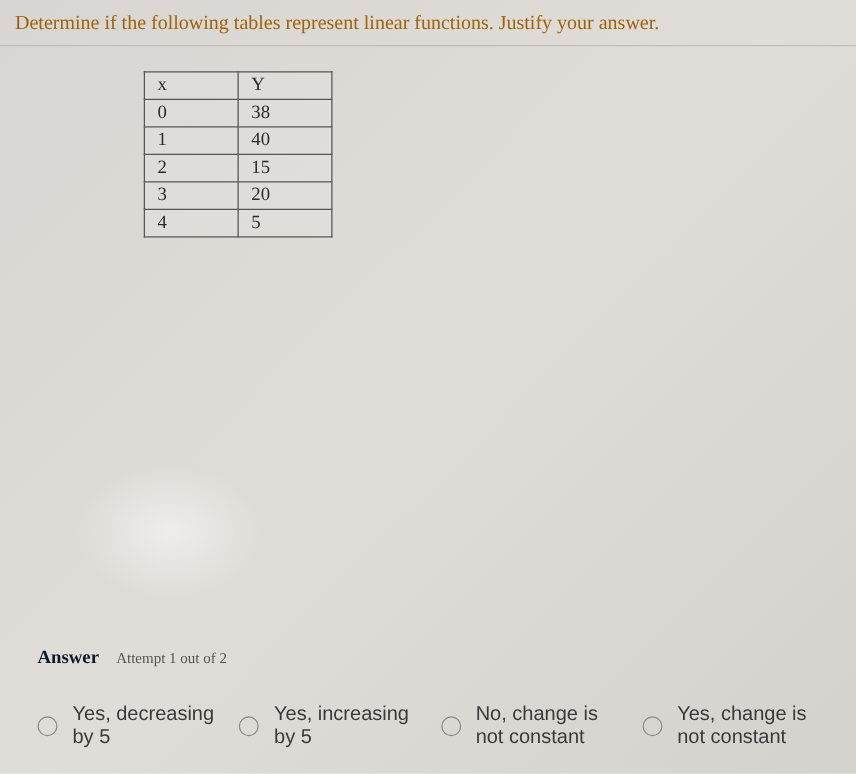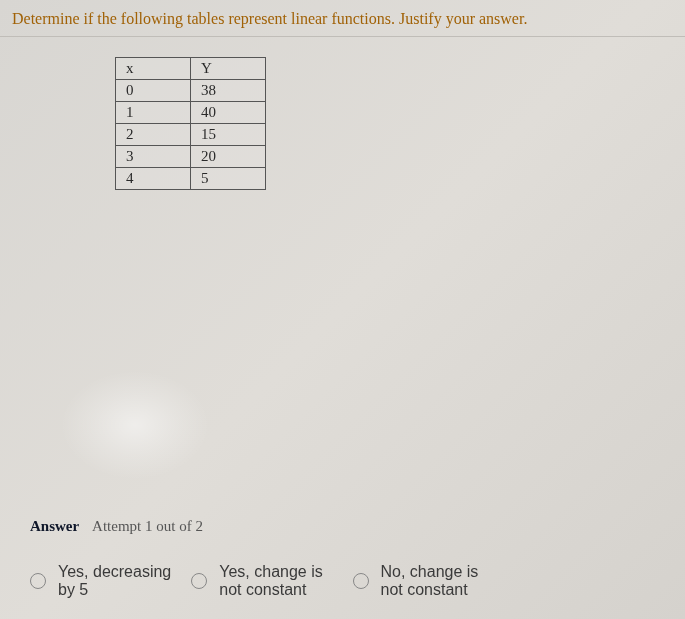--- a/index.html
+++ b/index.html
@@ -63,21 +63,21 @@
     .answer-header {
       margin-bottom: 28px;
       font-size: 15px;
     }
     .answer-label {
       font-weight: bold;
       color: #0f172a;
       margin-right: 10px;
     }
     .attempt-text {
-      font-size: 15px;
+      font-size: 12px;
       color: #555;
     }
     .options-grid {
       display: grid;
       grid-template-columns: 1fr 1fr 1fr 1fr;
       row-gap: 22px;
       column-gap: 20px;
     }
     .option {
       display: flex;
@@ -142,20 +142,24 @@
     <span class="answer-label">Answer</span>
     <span class="attempt-text">Attempt 1 out of 2</span>
   </div>
   <div class="options-grid">
     <div class="option">
       <span class="radio-circle"></span>
       <span class="option-label">Yes, decreasing by 5</span>
     </div>
     <div class="option">
       <span class="radio-circle"></span>
-      <span class="option-label">Yes, change is not constant</span>
+      <span class="option-label">Yes, increasing by 5</span>
     </div>
     <div class="option">
       <span class="radio-circle"></span>
       <span class="option-label">No, change is not constant</span>
     </div>
+    <div class="option">
+      <span class="radio-circle"></span>
+      <span class="option-label">Yes, change is not constant</span>
+    </div>
   </div>
 </div>
 
 </body></html>

